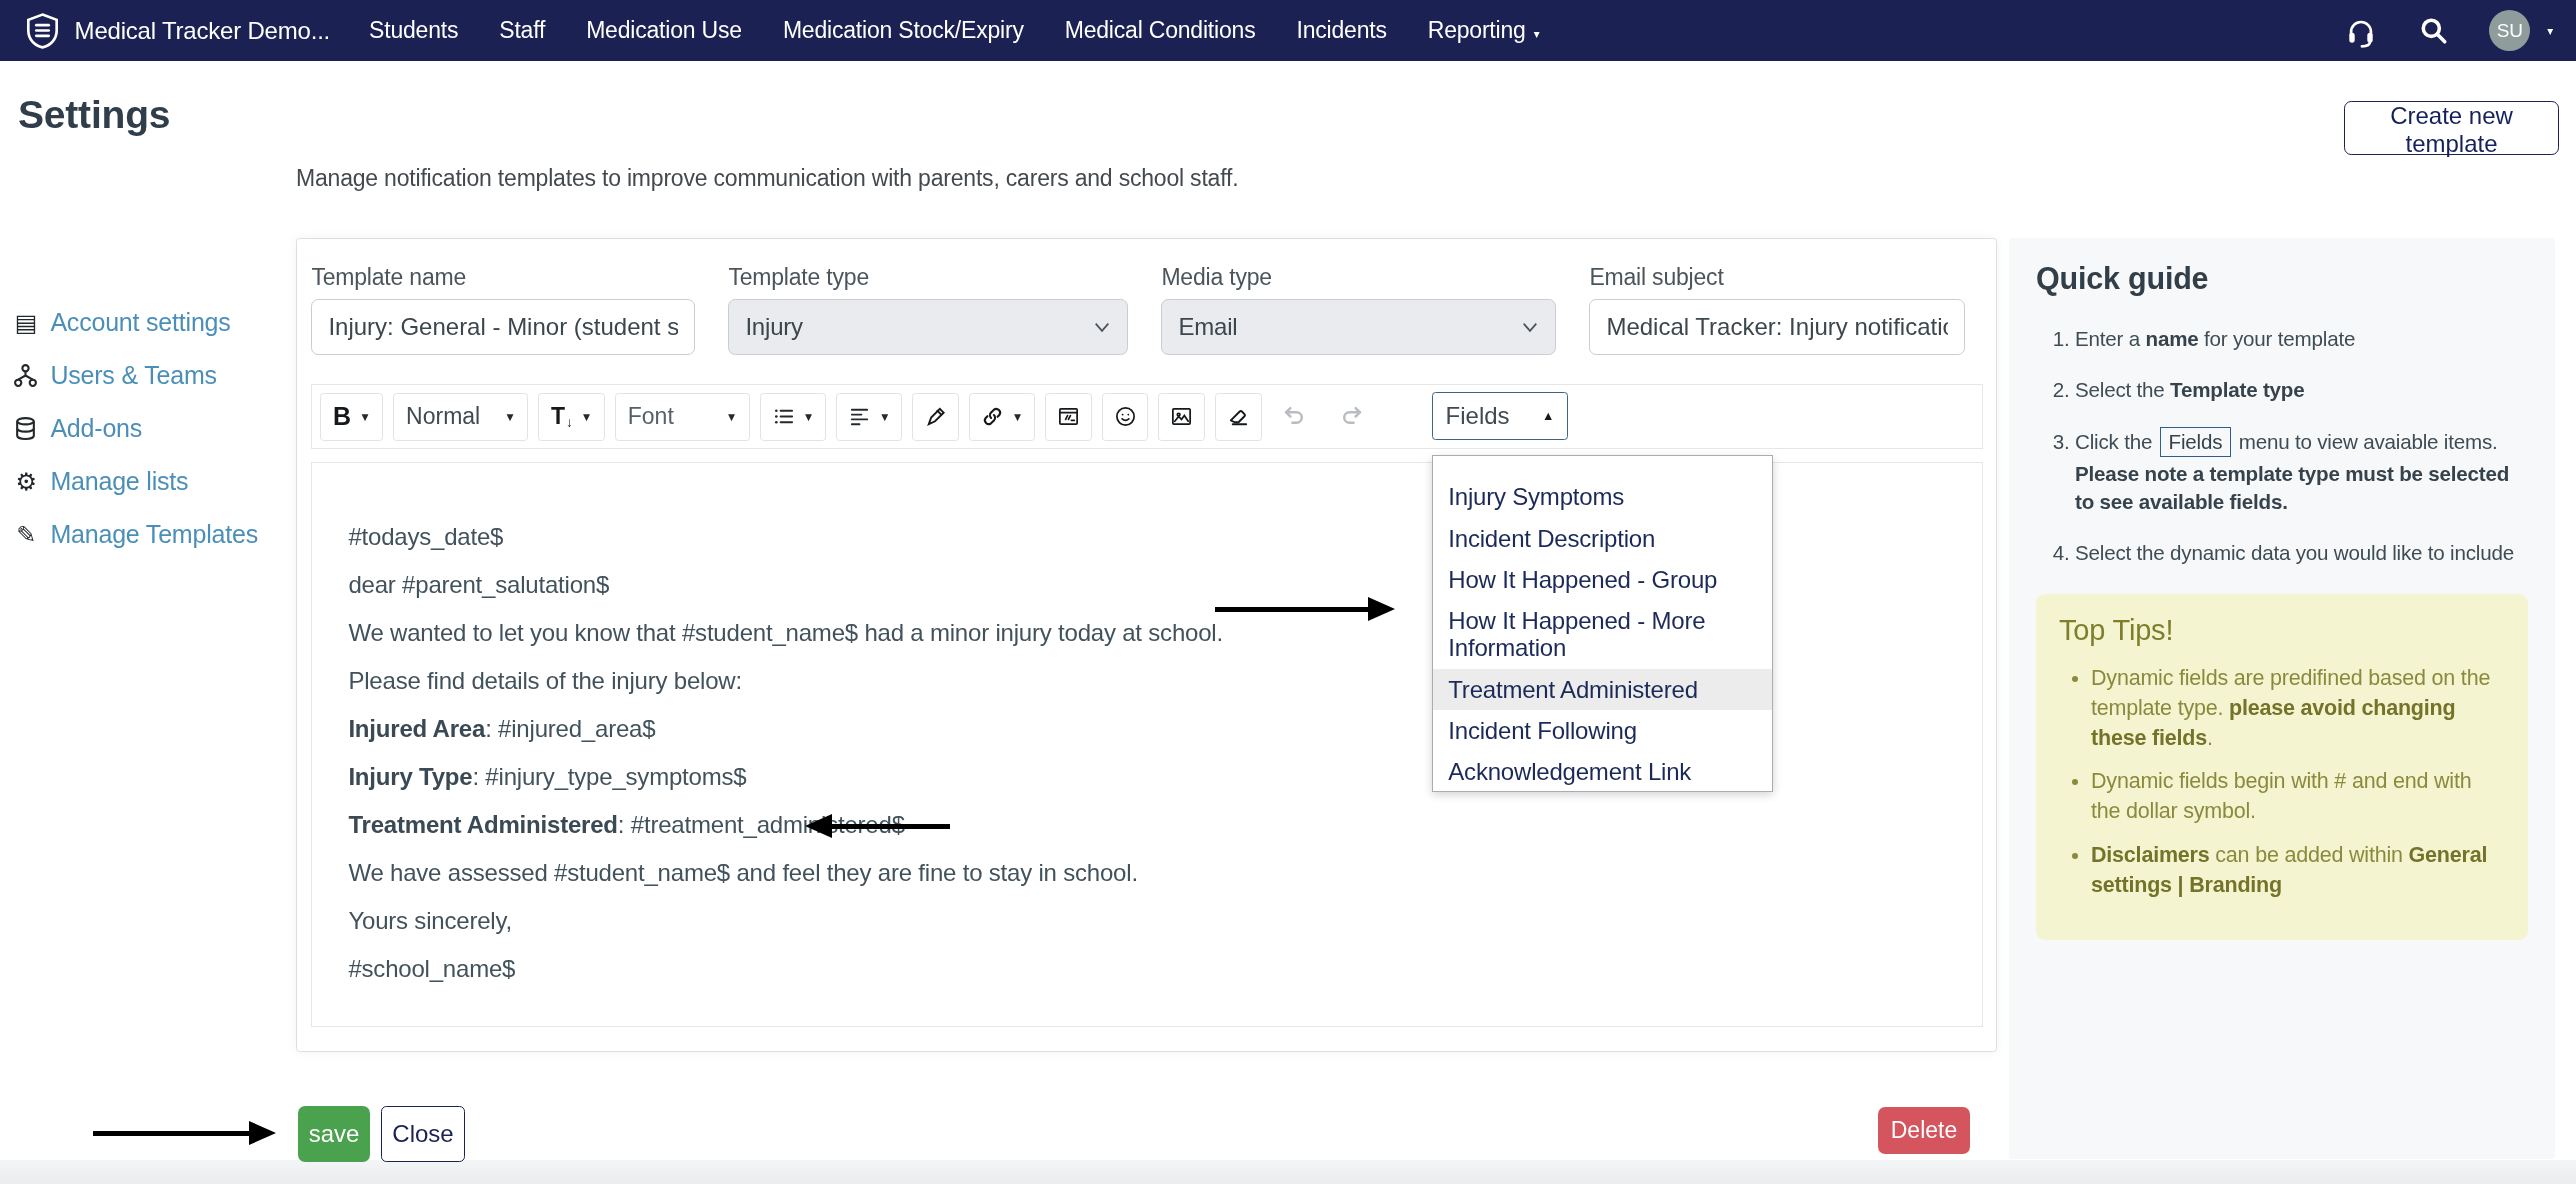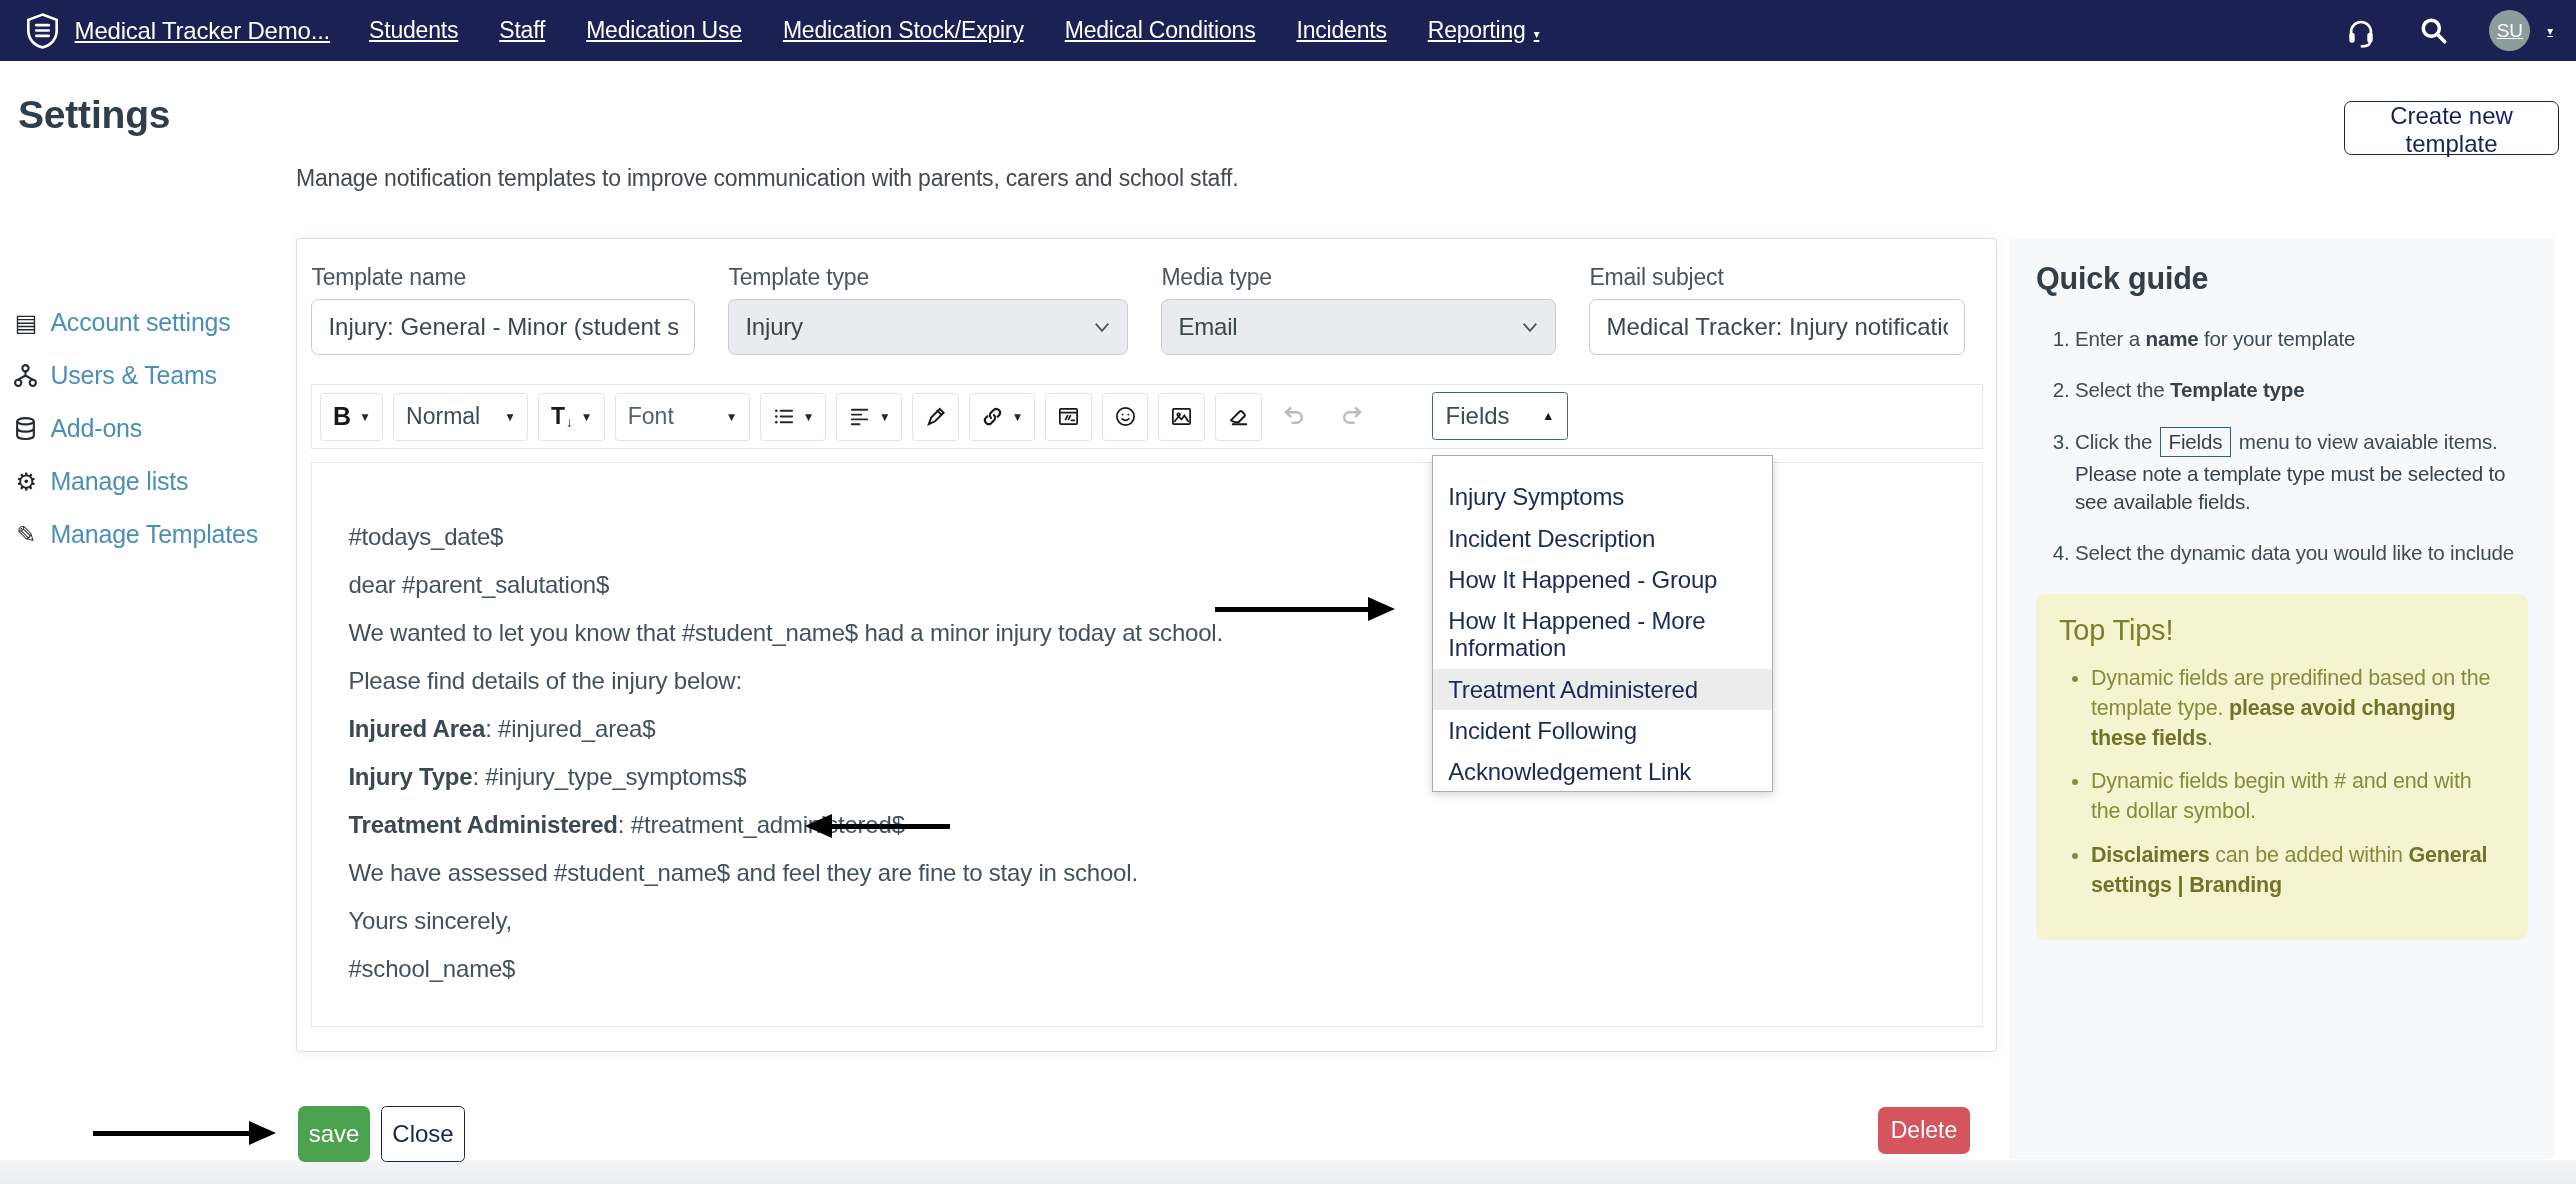--- a/index.html
+++ b/index.html
@@ -8,21 +8,21 @@
     width: 2576px; height: 1185px; position: relative; overflow: hidden;
     font-family: "Liberation Sans", "DejaVu Sans", sans-serif;
     letter-spacing: -0.2px; color: #3c464d;
   }
   svg { display: block; }
 
   
   .navbar {
     position: absolute; left: 0; top: 0; width: 2576px; height: 61px;
     background: #1b2152; display: flex; align-items: center; padding: 0 23px;
-    color: #fff; z-index: 20; text-decoration: underline;
+    color: #fff; z-index: 20;
   }
   .brand { display: flex; align-items: center; gap: 12.6px; margin-right: 39px; cursor: pointer; }
   .brand-label { font-size: 24px; color: #fff; white-space: nowrap; }
   .nav-items { display: flex; align-items: center; gap: 41px; }
   .nav-item { font-size: 23px; color: #fff; white-space: nowrap; cursor: pointer; }
   .nav-caret { font-size: 11.7px; margin-left: 8px; color: #fff; }
   .nav-right { margin-left: auto; display: flex; align-items: center; gap: 38px; }
   .avatar-wrap { display: flex; align-items: center; gap: 9px; cursor: pointer; }
   .avatar {
     width: 41px; height: 41px; border-radius: 50%; background: #8e9d9b;
@@ -118,21 +118,21 @@
   }
   .qg-title { font-size: 30.5px; font-weight: 600; color: #323e48; margin-bottom: 10.8px; }
   .qg-intro { font-size: 20.6px; color: #3e4c55; }
   .qg-steps { margin-top: 29px; padding-left: 39px; }
   .qg-steps li { font-size: 20.6px; line-height: 28px; color: #3e4c55; margin-bottom: 23px; }
   .qg-steps b { color: #37434c; }
   .qg-box {
     display: inline-block; border: 1.8px solid #2d5e8e; padding: 0 7.2px; margin: 0 2.7px;
     color: #37434c;
   }
-  .qg-note { font-weight: 400; color: #37434c; margin-top: 2.7px; }
+  .qg-note { font-weight: 700; color: #37434c; margin-top: 2.7px; }
 
   .top-tips {
     margin-top: 27px; background: #f5f4d0; border-radius: 9px; padding: 20px 23px 27px 23px;
   }
   .tt-title { font-size: 29px; color: #7e7e2c; margin-bottom: 16px; font-weight: 400; }
   .top-tips ul { padding-left: 32px; }
   .top-tips li { font-size: 21.5px; line-height: 30px; color: #8a8a3e; margin-bottom: 13.5px; }
   .top-tips b { color: #73732a; font-weight: 700; }
 
   

